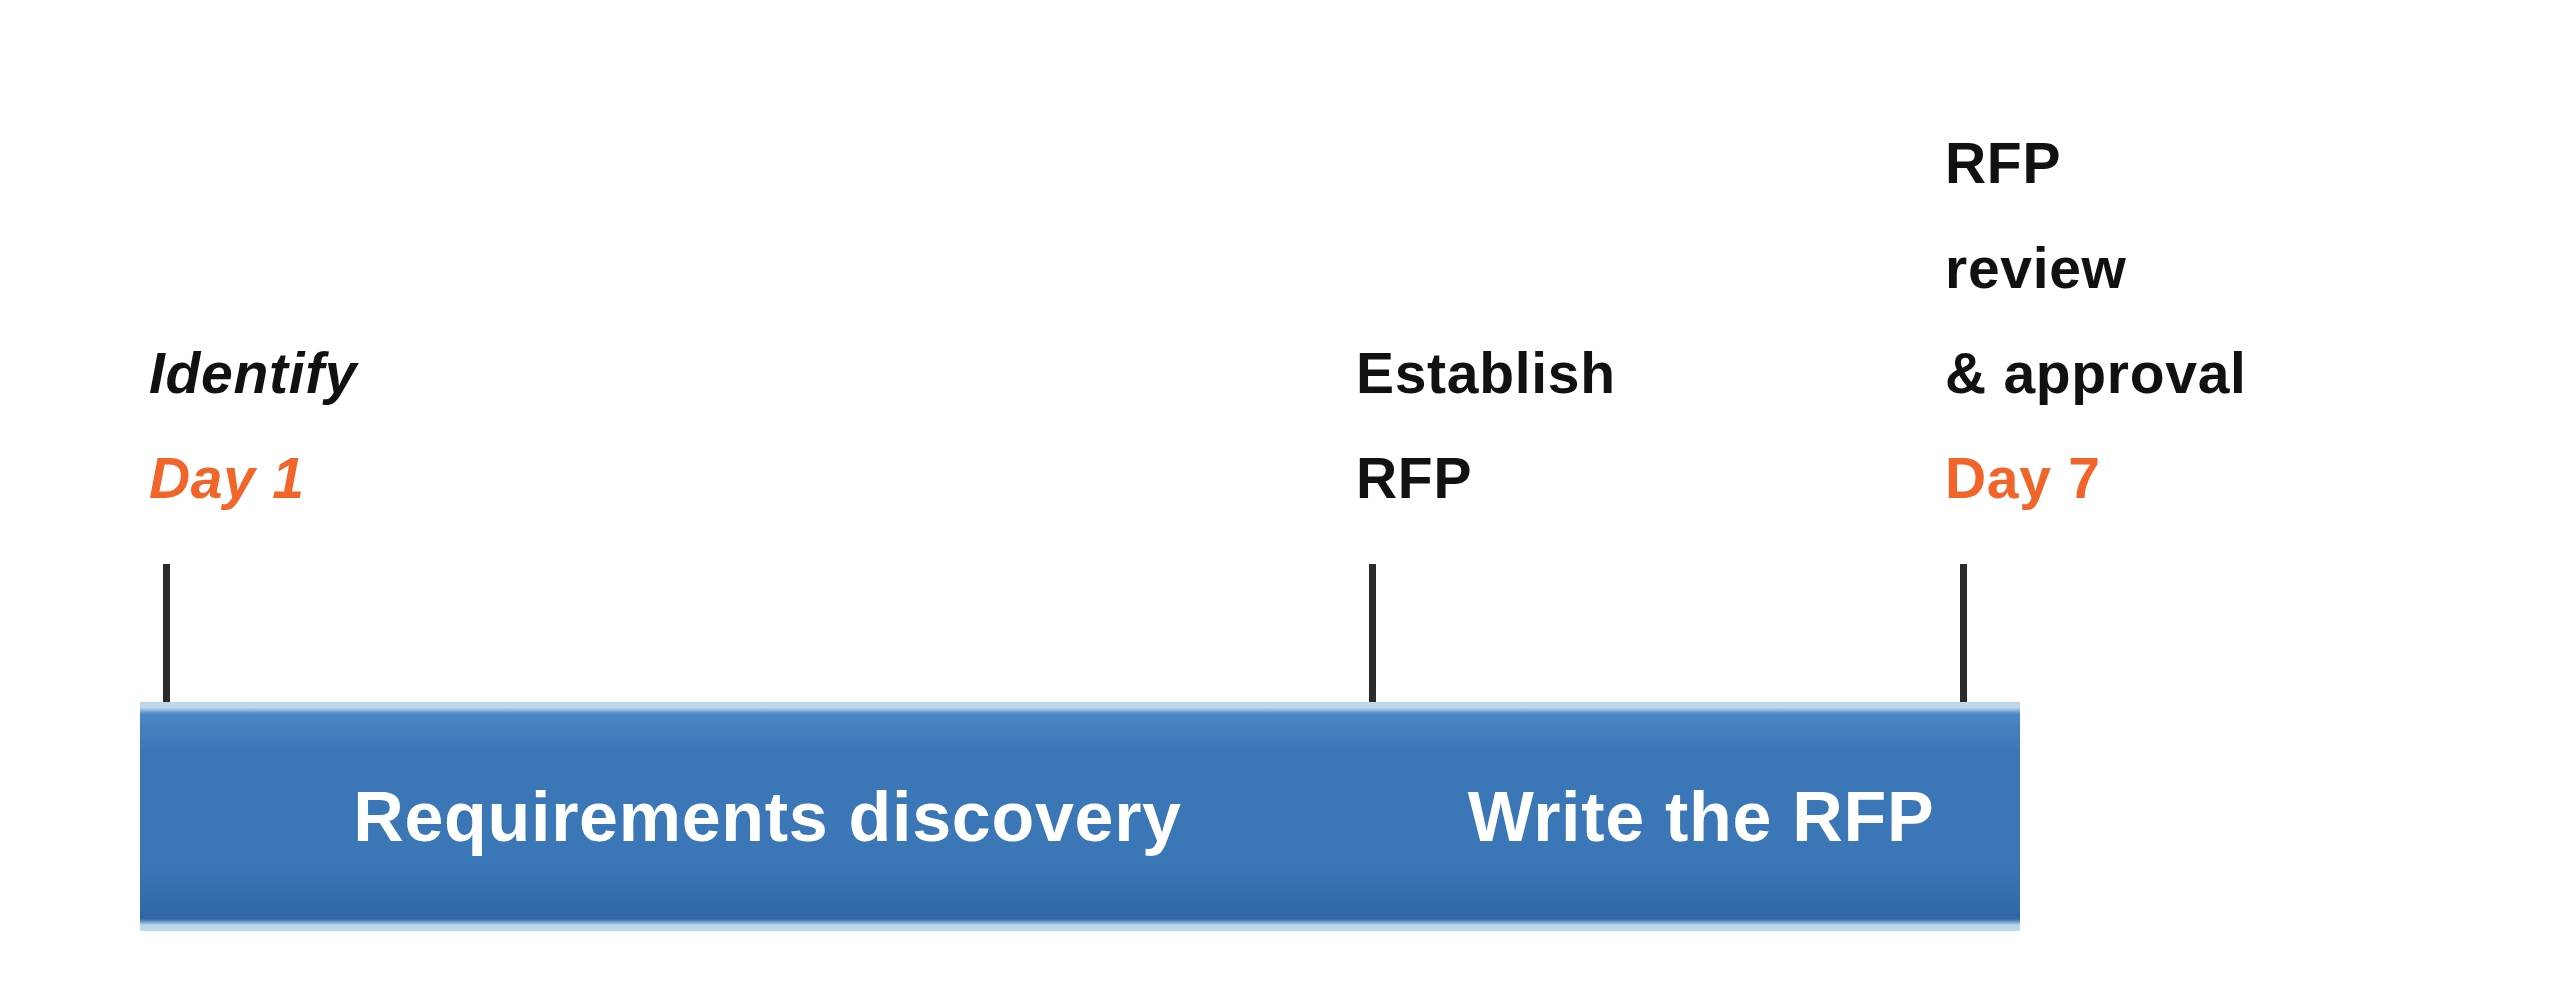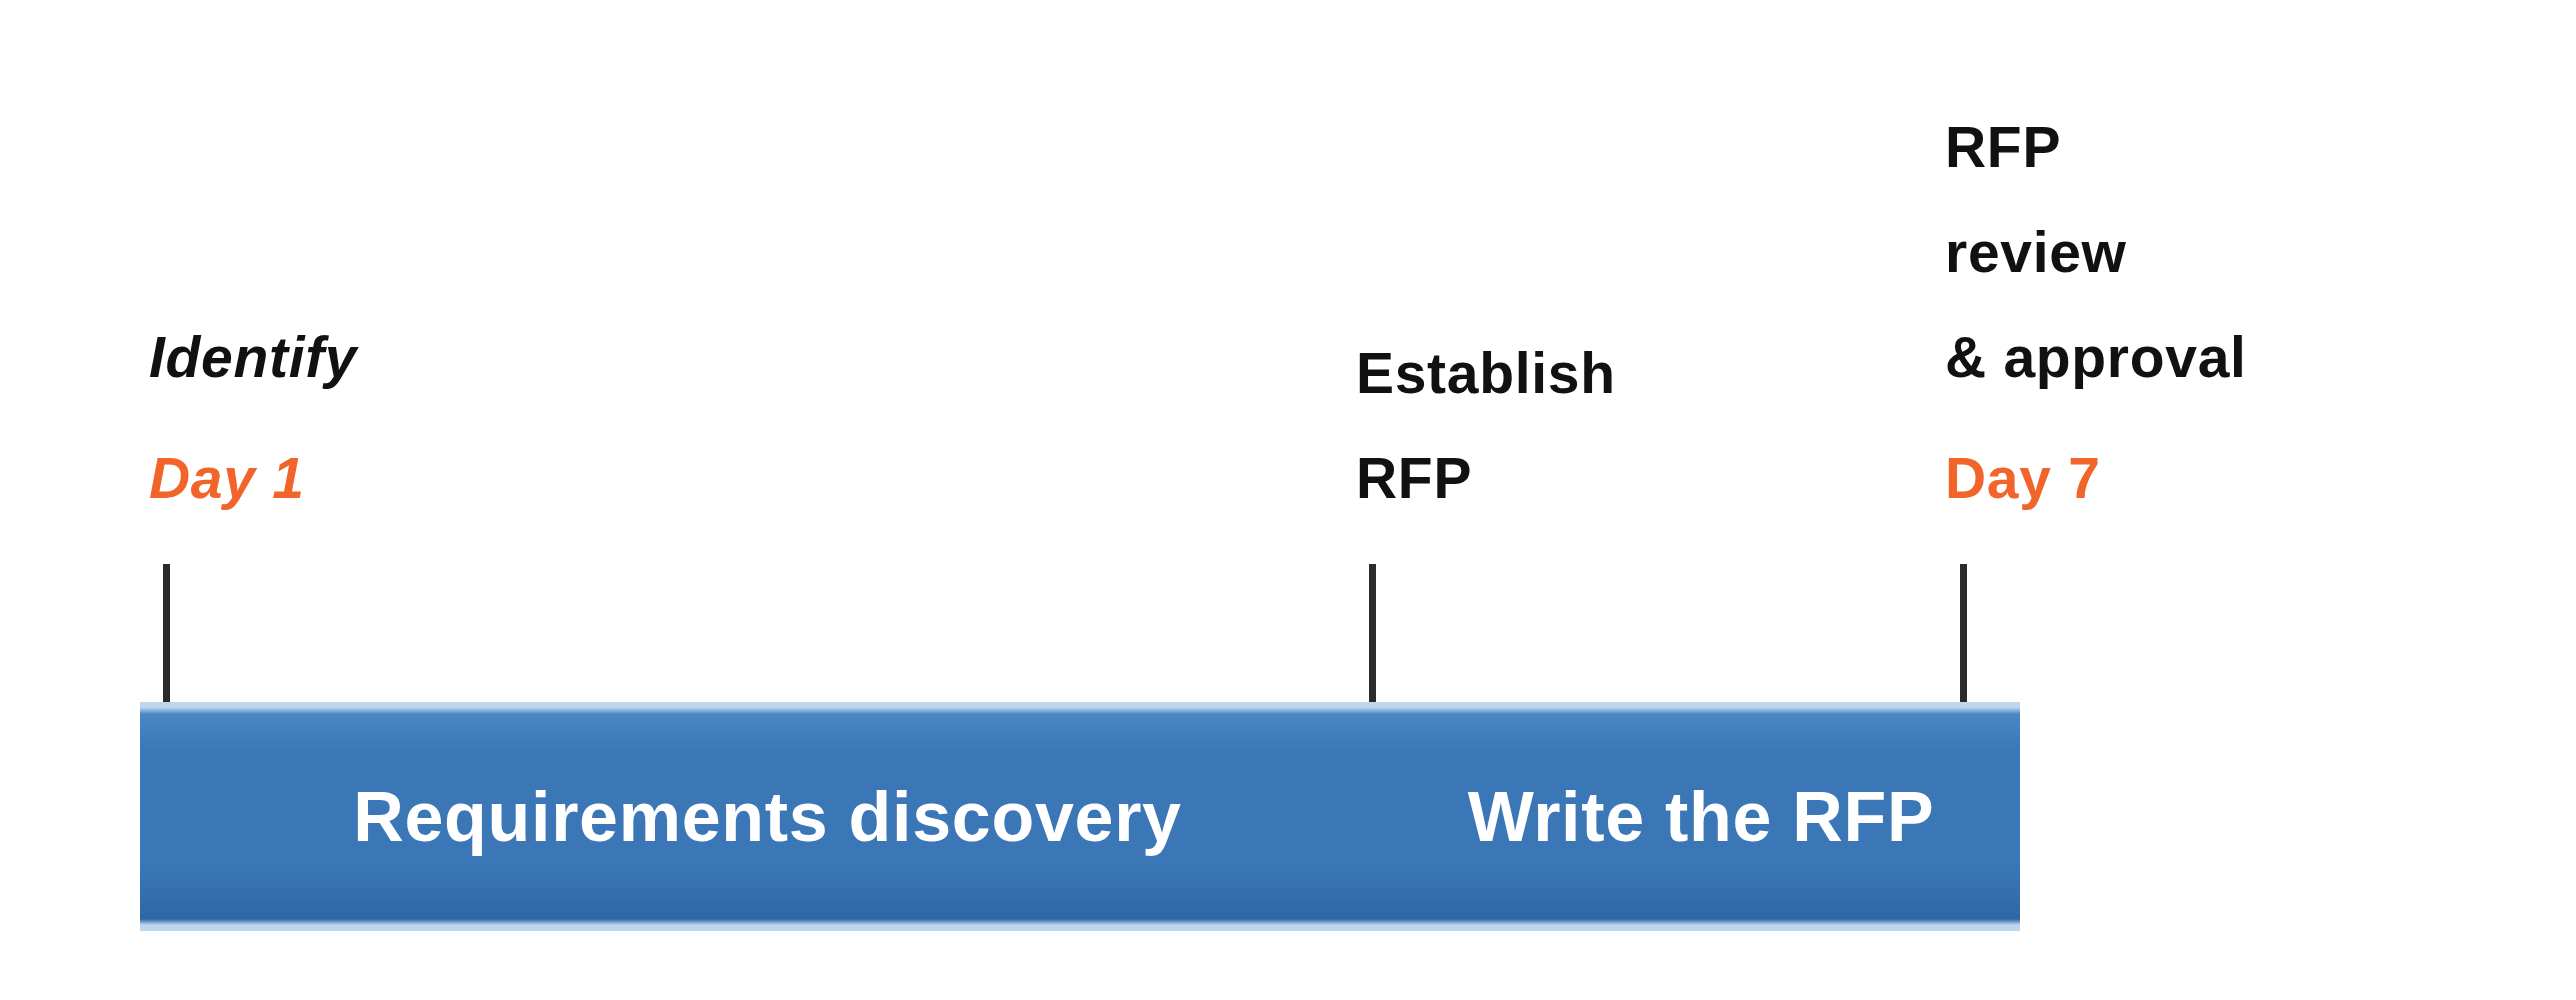--- a/index.html
+++ b/index.html
@@ -29,21 +29,20 @@
     white-space: nowrap;
   }
   .m1 { left: 149px; font-style: italic; }
   .m2 { left: 1356px; }
   .m3 { left: 1945px; }
 
   .m-line { display: block; }
   .day {
     display: block;
     color: var(--day-orange, #f2652a);
-    margin-top: 16px;
   }
 
   
   .tick {
     position: absolute;
     top: 564px;
     height: 141px;
     width: 6.7px;
     background: var(--tick-color, #2b2b2b);
   }

